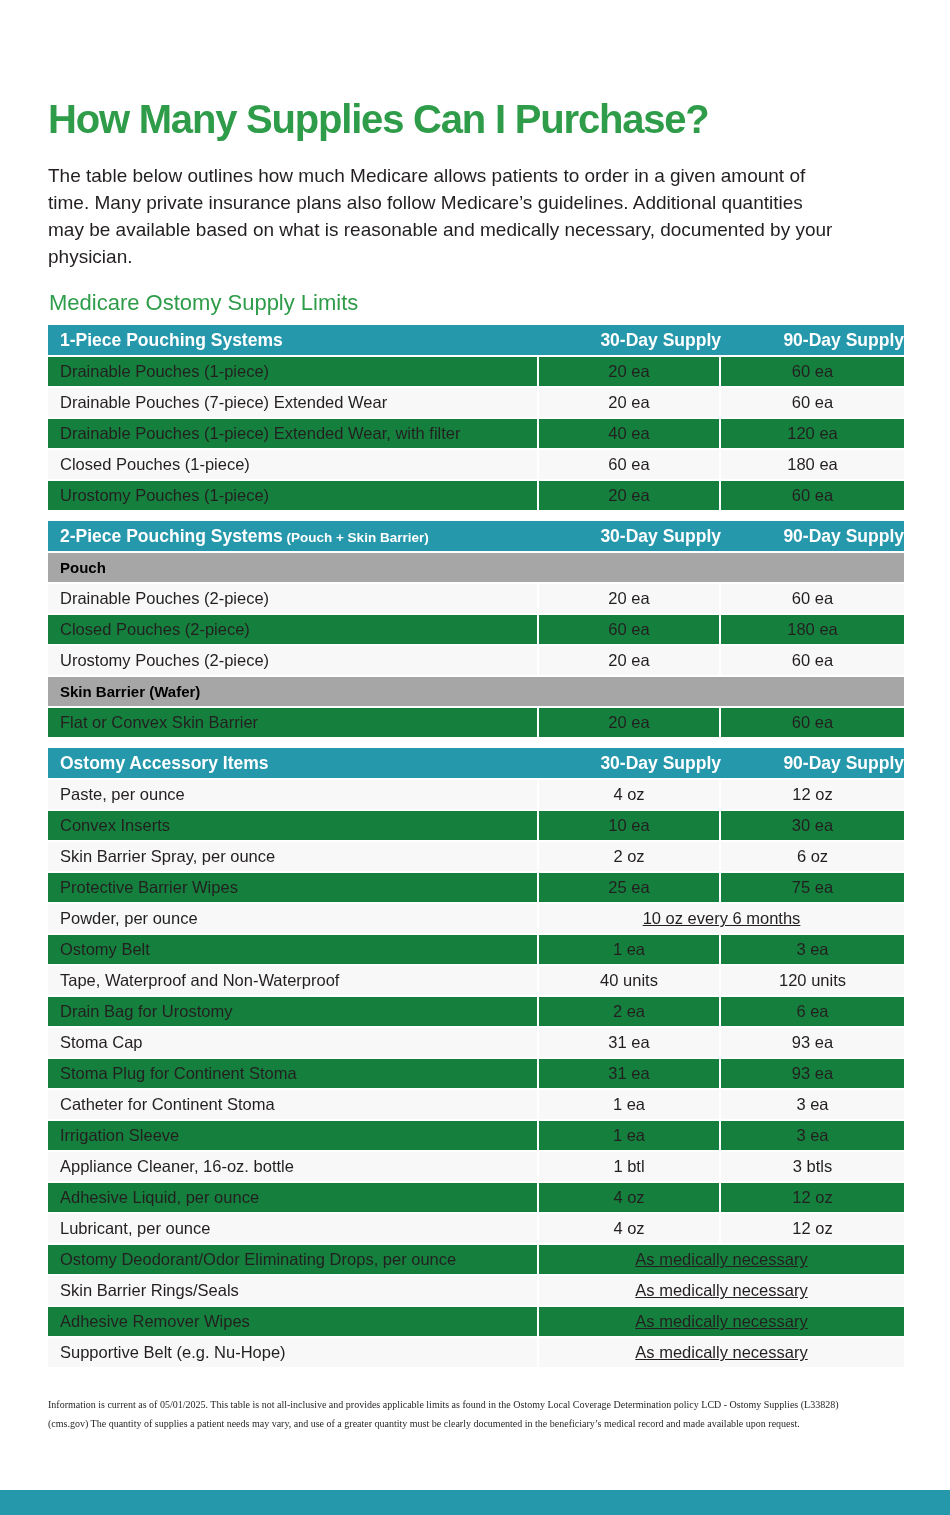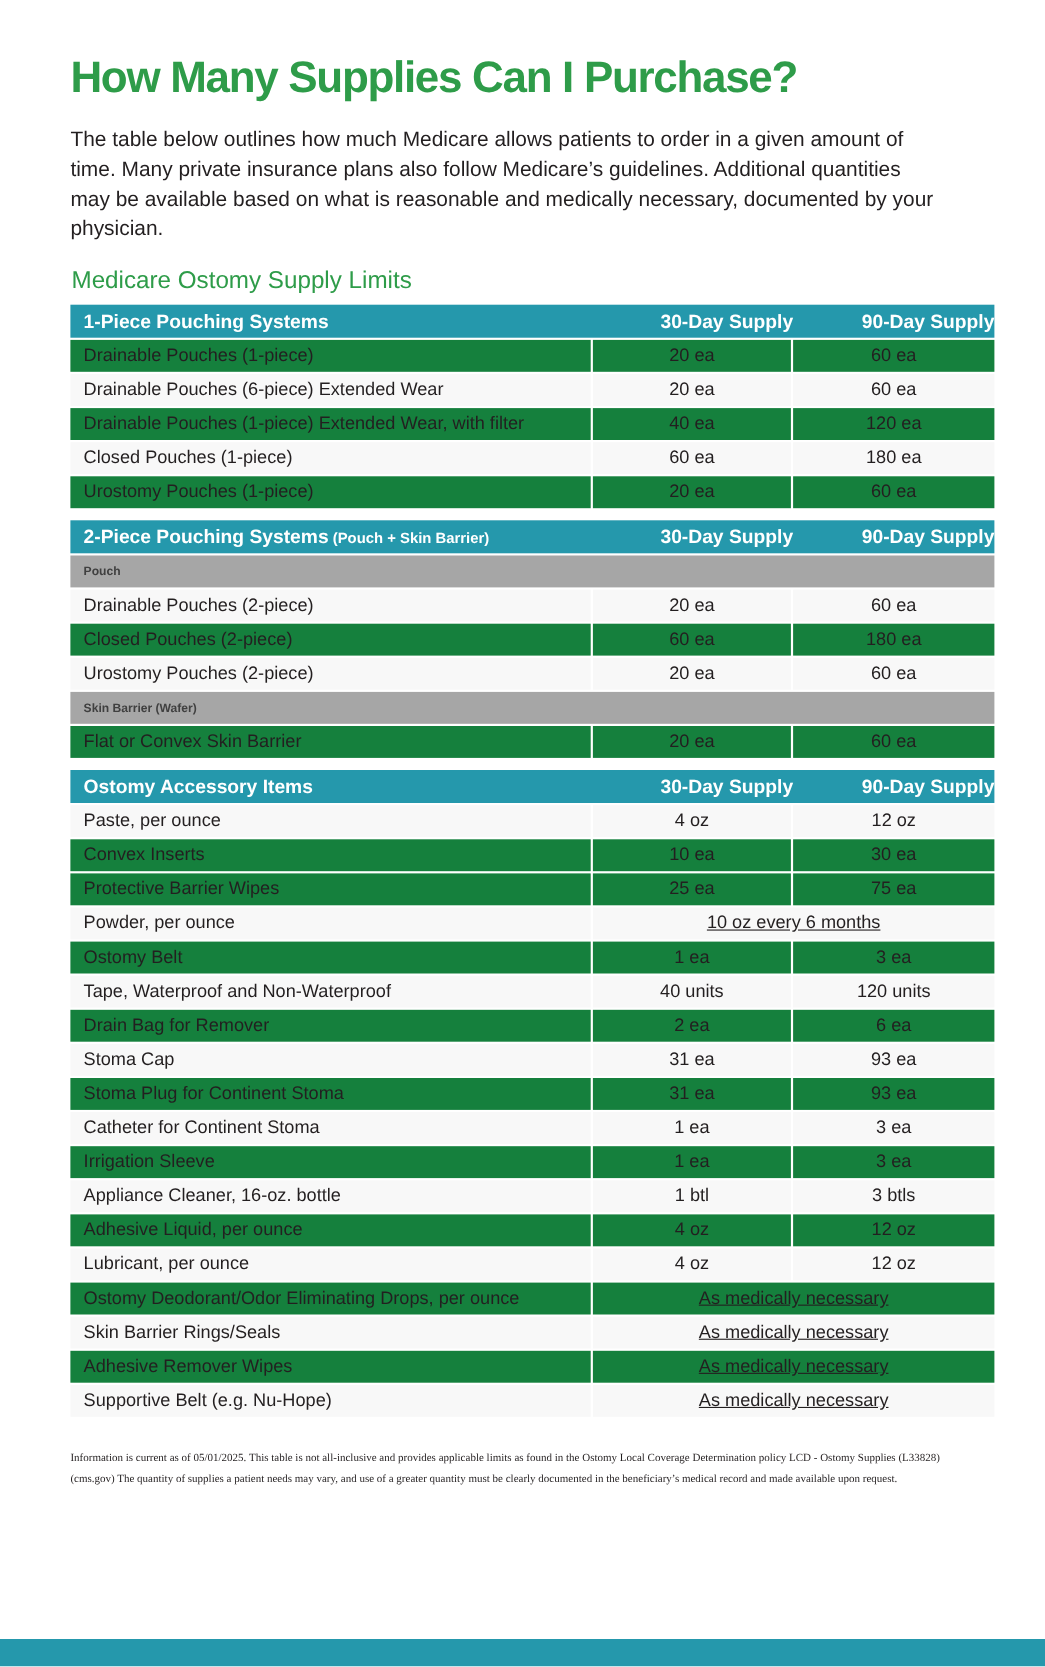--- a/index.html
+++ b/index.html
@@ -6,21 +6,21 @@
   html, body { margin: 0; padding: 0; }
   body {
     width: 950px;
     height: 1515px;
     position: relative;
     background: #ffffff;
     font-family: "Liberation Sans", sans-serif;
     color: #231f20;
     overflow: hidden;
   }
-  .content { padding: 50px 46px 0 64px; }
+  .content { padding: 50px 46px 0 48px; margin-top: 48px; }
 
   h1.page-title {
     margin: 0 0 22px 0;
     font-size: 40px;
     line-height: 1.05;
     letter-spacing: -1.2px;
     color: #2E9C49;
     font-weight: bold;
   }
   .intro {
@@ -49,23 +49,23 @@
     height: 30px;
     align-items: center;
     margin-bottom: 2px;
   }
   .thead .h-label { padding-left: 12px; white-space: nowrap; }
   .thead .h-suffix { font-size: 13.5px; font-weight: bold; }
   .thead .h-val { text-align: right; }
 
   .subhead {
     background: #A6A6A6;
-    color: #404040;
+    color: #000000;
     font-weight: bold;
-    font-size: 11px;
+    font-size: 15px;
     height: 29px;
     display: flex;
     align-items: center;
     padding-left: 12px;
     margin-bottom: 2px;
   }
 
   .trow {
     display: grid;
     grid-template-columns: 1fr 180px 183px;
@@ -111,21 +111,21 @@
         <div class="h-label">1-Piece Pouching Systems</div>
         <div class="h-val">30-Day Supply</div>
         <div class="h-val">90-Day Supply</div>
       </div>
       <div class="trow dark">
         <div class="cell label">Drainable Pouches (1-piece)</div>
         <div class="cell val">20 ea</div>
         <div class="cell val">60 ea</div>
       </div>
       <div class="trow light">
-        <div class="cell label">Drainable Pouches (6-piece) Extended Wear</div>
+        <div class="cell label">Drainable Pouches (7-piece) Extended Wear</div>
         <div class="cell val">20 ea</div>
         <div class="cell val">60 ea</div>
       </div>
       <div class="trow dark">
         <div class="cell label">Drainable Pouches (1-piece) Extended Wear, with filter</div>
         <div class="cell val">40 ea</div>
         <div class="cell val">120 ea</div>
       </div>
       <div class="trow light">
         <div class="cell label">Closed Pouches (1-piece)</div>
@@ -176,41 +176,46 @@
       <div class="trow light">
         <div class="cell label">Paste, per ounce</div>
         <div class="cell val">4 oz</div>
         <div class="cell val">12 oz</div>
       </div>
       <div class="trow dark">
         <div class="cell label">Convex Inserts</div>
         <div class="cell val">10 ea</div>
         <div class="cell val">30 ea</div>
       </div>
+      <div class="trow light">
+        <div class="cell label">Skin Barrier Spray, per ounce</div>
+        <div class="cell val">2 oz</div>
+        <div class="cell val">6 oz</div>
+      </div>
       <div class="trow dark">
         <div class="cell label">Protective Barrier Wipes</div>
         <div class="cell val">25 ea</div>
         <div class="cell val">75 ea</div>
       </div>
       <div class="trow light">
         <div class="cell label">Powder, per ounce</div>
         <div class="cell val colspan">10 oz every 6 months</div>
       </div>
       <div class="trow dark">
         <div class="cell label">Ostomy Belt</div>
         <div class="cell val">1 ea</div>
         <div class="cell val">3 ea</div>
       </div>
       <div class="trow light">
         <div class="cell label">Tape, Waterproof and Non-Waterproof</div>
         <div class="cell val">40 units</div>
         <div class="cell val">120 units</div>
       </div>
       <div class="trow dark">
-        <div class="cell label">Drain Bag for Remover</div>
+        <div class="cell label">Drain Bag for Urostomy</div>
         <div class="cell val">2 ea</div>
         <div class="cell val">6 ea</div>
       </div>
       <div class="trow light">
         <div class="cell label">Stoma Cap</div>
         <div class="cell val">31 ea</div>
         <div class="cell val">93 ea</div>
       </div>
       <div class="trow dark">
         <div class="cell label">Stoma Plug for Continent Stoma</div>

